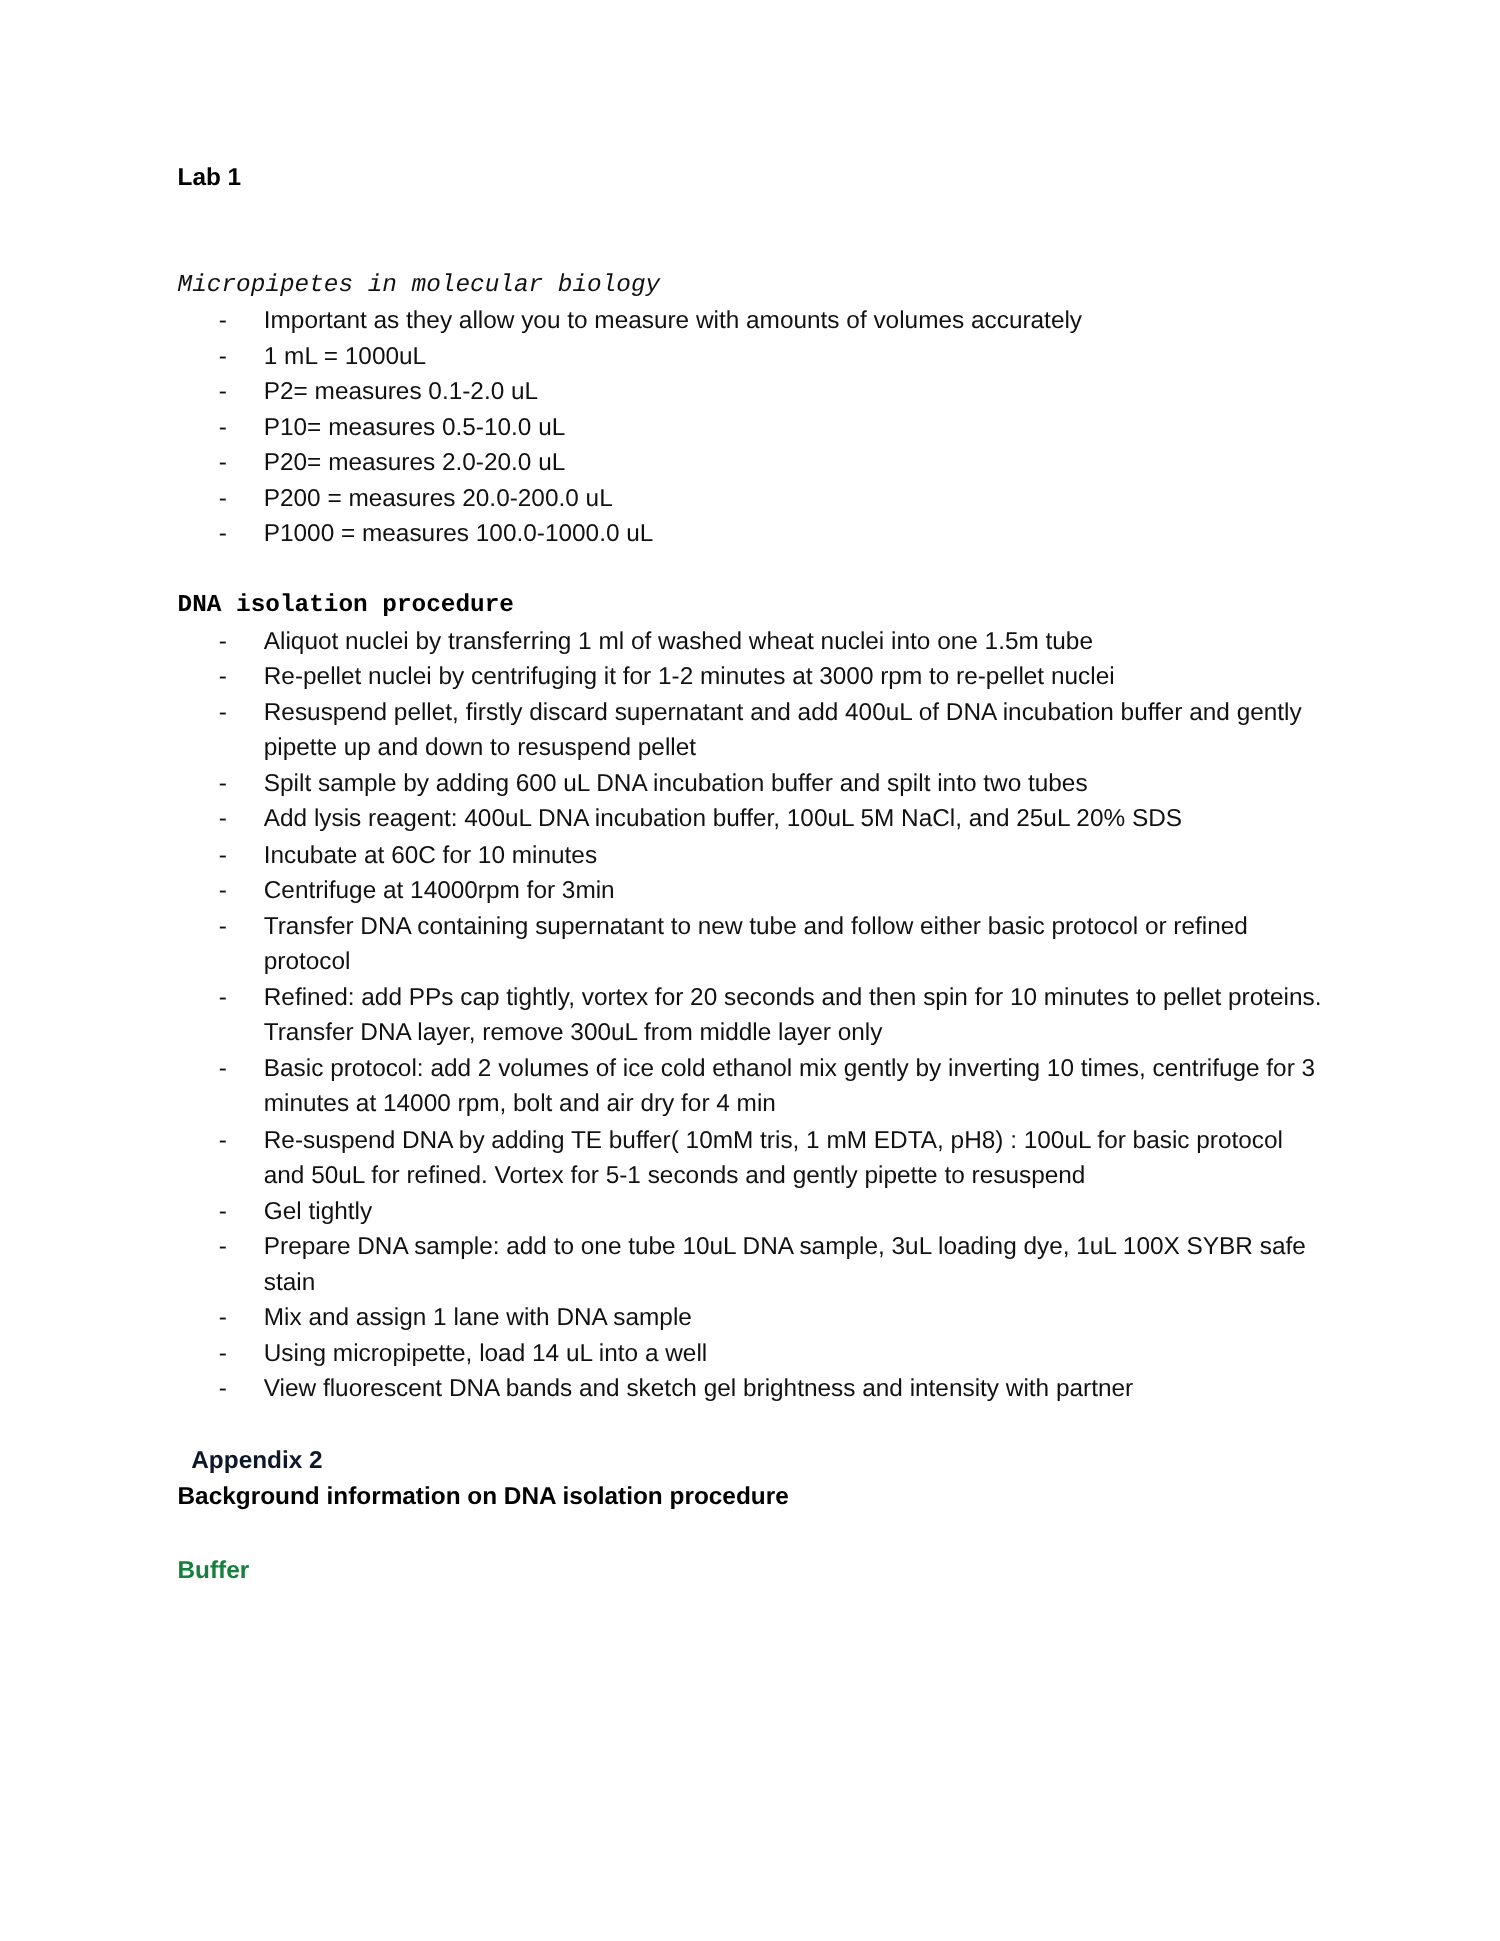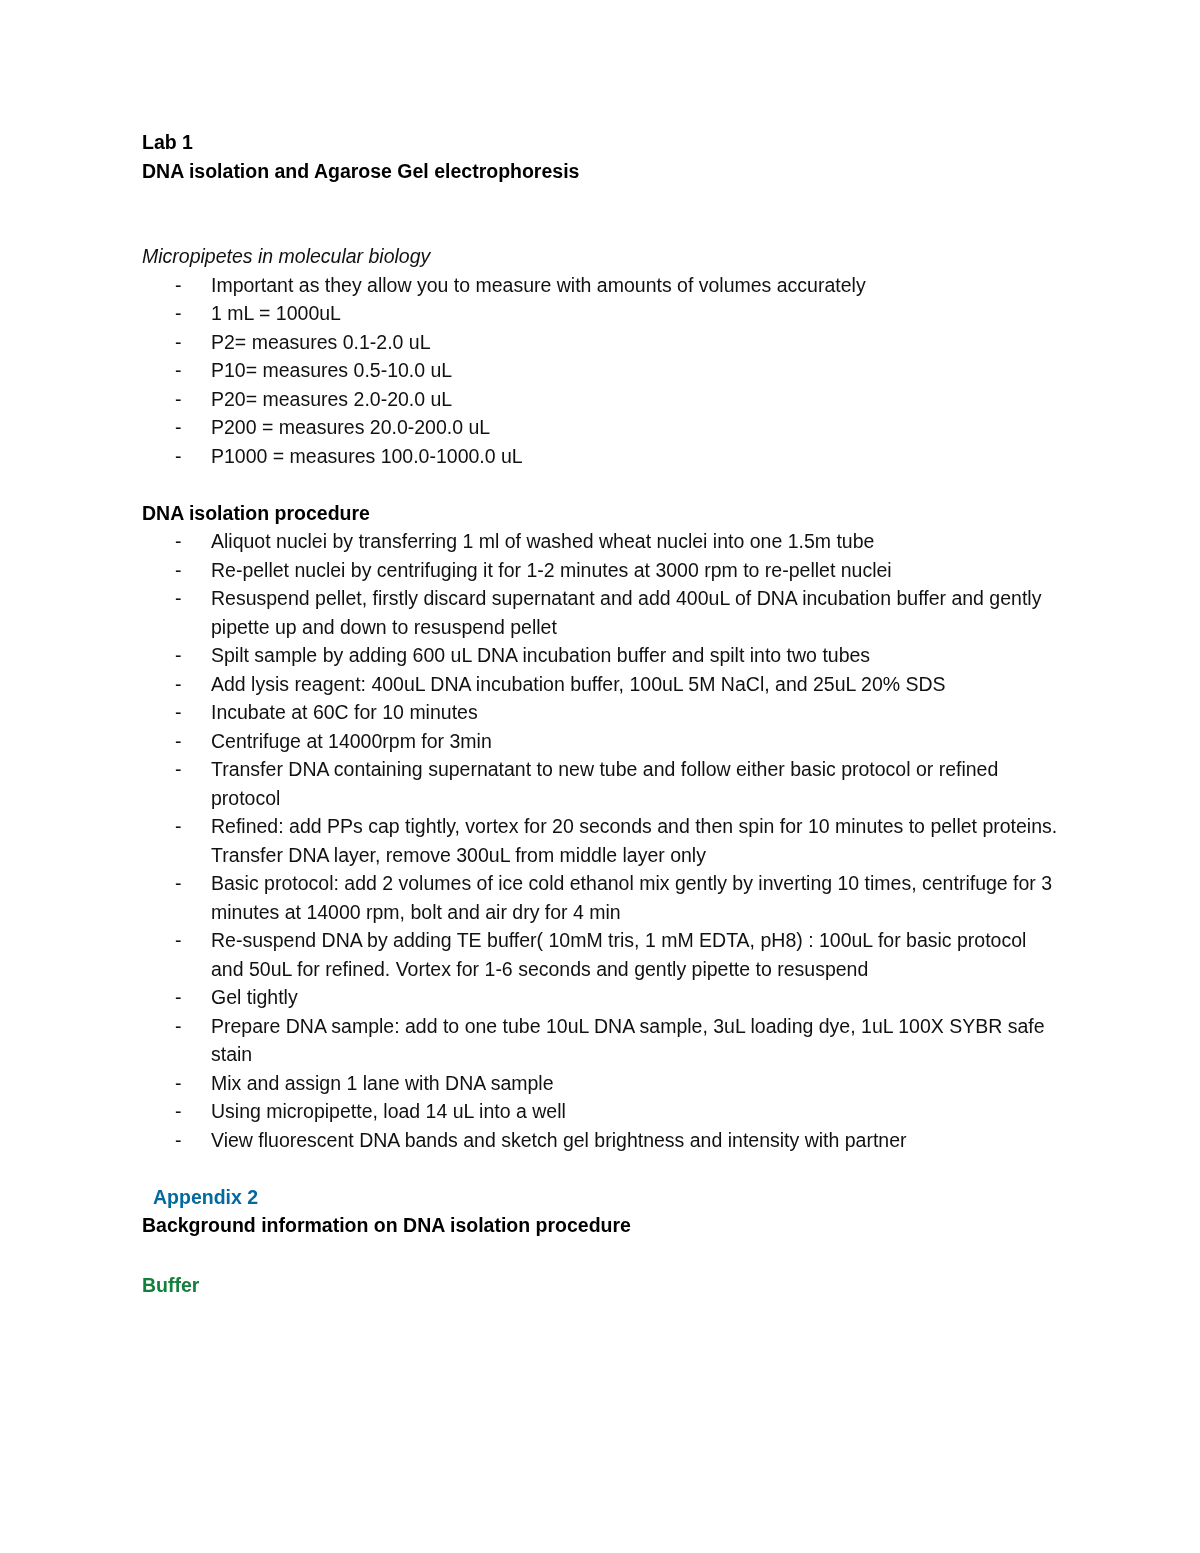--- a/index.html
+++ b/index.html
@@ -21,20 +21,21 @@
   .doc-title-line {
     font-weight: bold;
     color: #000000;
   }
   .section {
     margin-top: 0;
   }
   .section-heading {
     margin-top: 28.5px;
     color: #000000;
+    font-family: Liberation Mono, monospace;
   }
   .section-heading.first {
     margin-top: 57px;
   }
   .section-heading.bold { font-weight: bold; }
   .section-heading.italic { font-style: italic; color: #111111; }
   .bullet-list { }
   .bullet-item {
     display: flex;
     align-items: flex-start;
@@ -46,41 +47,40 @@
   }
   .bullet-text {
     flex: 1 1 auto;
     min-width: 0;
   }
   .appendix {
     margin-top: 28.5px;
   }
   .appendix-line-1 {
     font-weight: bold;
-    color: #0369a1;
+    color: #0f172a;
     padding-left: 11px;
   }
   .appendix-line-2 {
     font-weight: bold;
     color: #000000;
   }
   .appendix-line-3 {
     font-weight: bold;
     color: #15803d;
     margin-top: 31px;
   }
 </style>
 </head>
 <body>
 
 <div class="page">
 
   <div class="doc-title">
     <div class="doc-title-line">Lab 1</div>
-    <div class="doc-title-line">DNA isolation and Agarose Gel electrophoresis</div>
   </div>
 
   <div id="sections-container">
       <div class="section">
         <div class="section-heading italic first">Micropipetes in molecular biology</div>
         <div class="bullet-list">
           <div class="bullet-item">
             <span class="bullet-marker">-</span>
             <span class="bullet-text">Important as they allow you to measure with amounts of volumes accurately</span>
           </div>
@@ -148,21 +148,21 @@
           <div class="bullet-item">
             <span class="bullet-marker">-</span>
             <span class="bullet-text">Refined: add PPs cap tightly, vortex for 20 seconds and then spin for 10 minutes to pellet proteins. Transfer DNA layer, remove 300uL from middle layer only</span>
           </div>
           <div class="bullet-item">
             <span class="bullet-marker">-</span>
             <span class="bullet-text">Basic protocol: add 2 volumes of ice cold ethanol mix gently by inverting 10 times, centrifuge for 3 minutes at 14000 rpm, bolt and air dry for 4 min</span>
           </div>
           <div class="bullet-item">
             <span class="bullet-marker">-</span>
-            <span class="bullet-text">Re-suspend DNA by adding TE buffer( 10mM tris, 1 mM EDTA, pH8) : 100uL for basic protocol and 50uL for refined. Vortex for 1-6 seconds and gently pipette to resuspend</span>
+            <span class="bullet-text">Re-suspend DNA by adding TE buffer( 10mM tris, 1 mM EDTA, pH8) : 100uL for basic protocol and 50uL for refined. Vortex for 5-1 seconds and gently pipette to resuspend</span>
           </div>
         </div>
       </div>
       <div class="section">
         <div class="bullet-list">
           <div class="bullet-item">
             <span class="bullet-marker">-</span>
             <span class="bullet-text">Gel tightly</span>
           </div>
           <div class="bullet-item">

